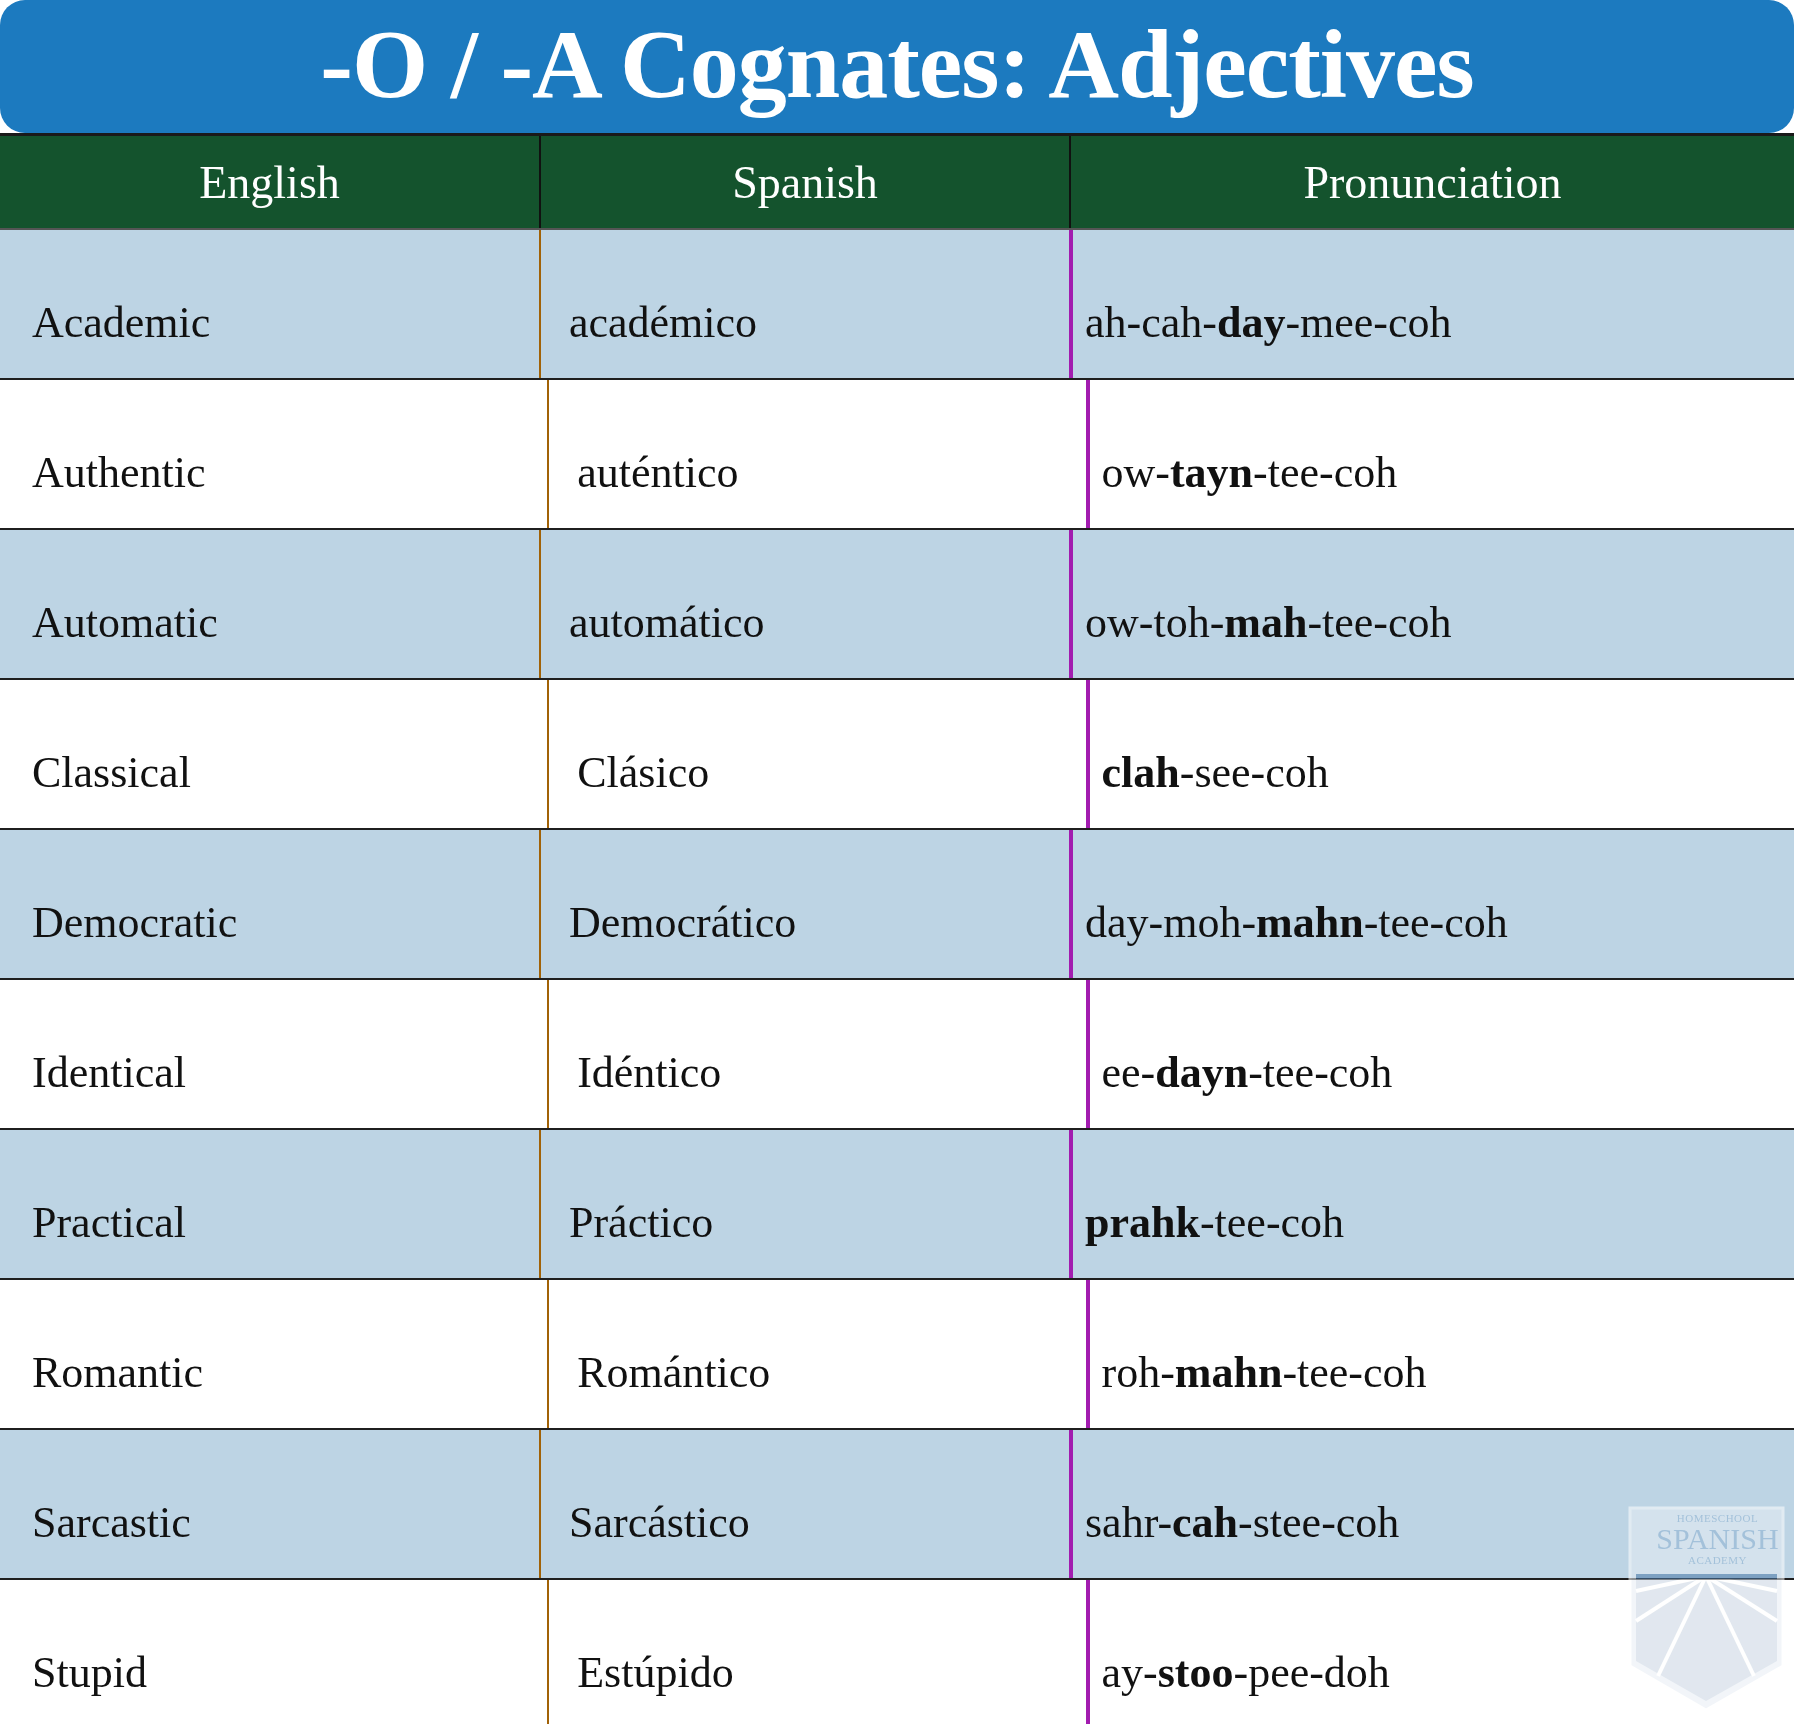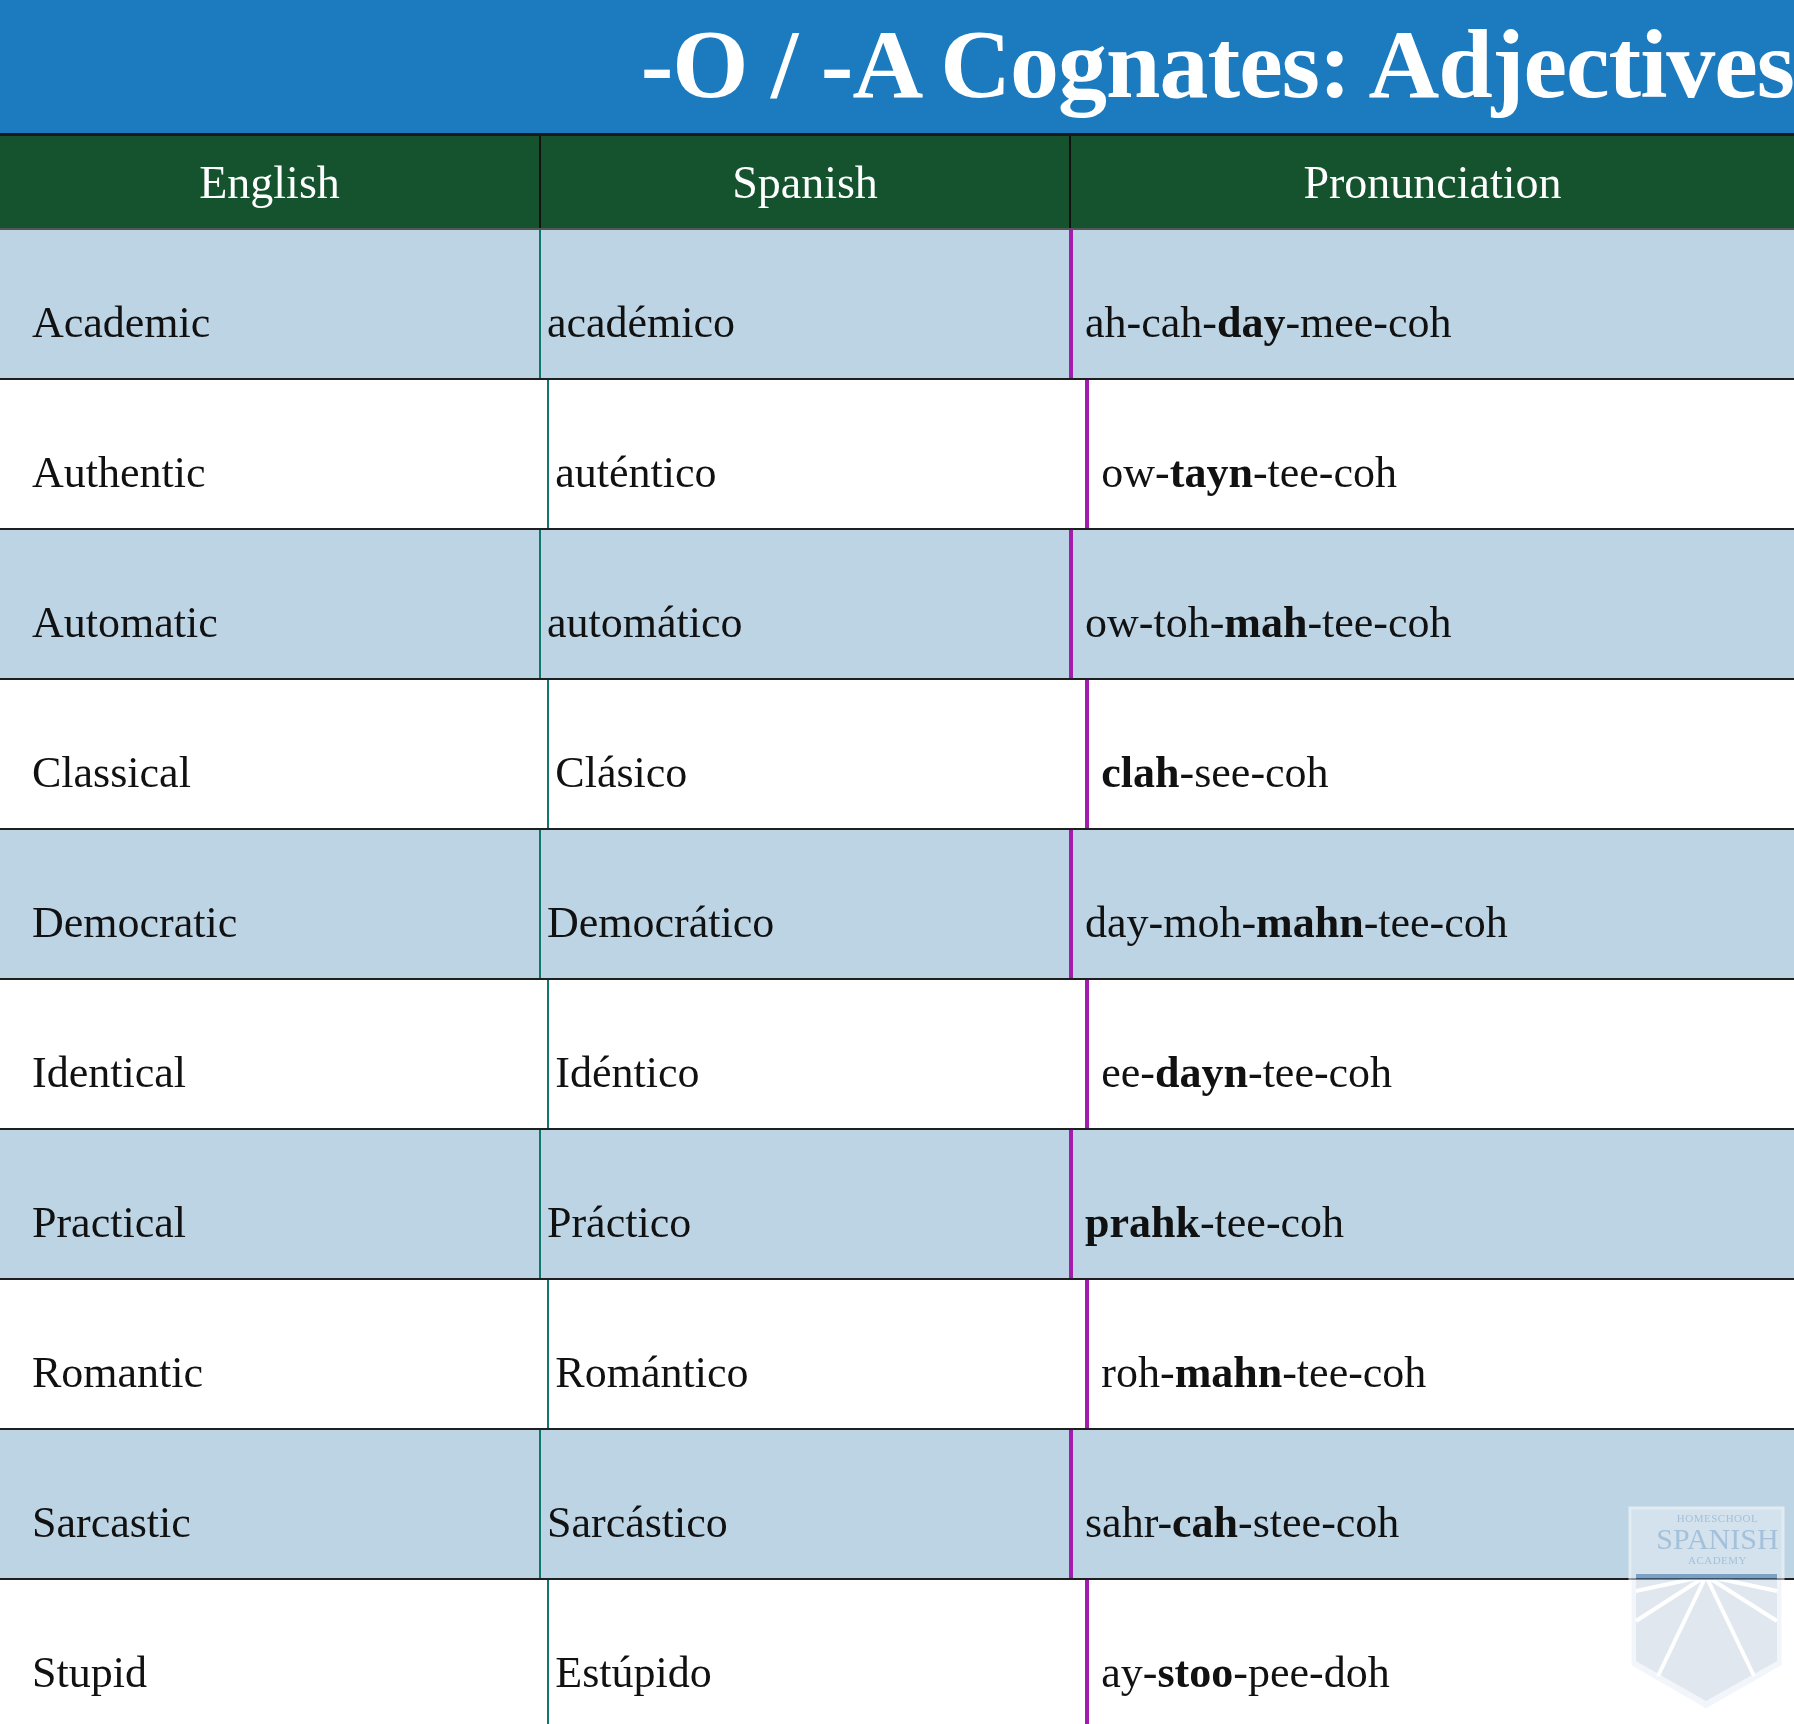--- a/index.html
+++ b/index.html
@@ -4,21 +4,21 @@
 <style>
   html, body { margin:0; padding:0; }
   body {
     width:1794px; height:1724px; overflow:hidden; position:relative;
     background:#ffffff;
     font-family:"Liberation Serif", "DejaVu Serif", serif;
   }
   .title-band {
     position:absolute; left:0; top:0; width:1794px; height:133px;
     background:#1c7abf;
-    display:flex; align-items:center; justify-content:flex-end;
+    display:flex; align-items:center; justify-content:center;border-radius:25px;
   }
   .title {
     color:#ffffff; font-size:98px; font-weight:700; letter-spacing:-1px;
     line-height:1; margin-top:-6px;
     font-family:"Liberation Serif", "DejaVu Serif", serif;
   }
   .table {
     position:absolute; left:0; top:133px; width:1794px;
     border-top:3px solid #1a1a1a;
   }
@@ -34,21 +34,21 @@
     display:flex; height:150px; box-sizing:border-box;
     border-bottom:2px solid #1f1f1f;
   }
   .row.shaded { background:#bdd4e4; }
   .row.plain { background:#ffffff;gap:20px; }
   .cell {
     display:flex; align-items:flex-end; box-sizing:border-box;
     font-size:44px; color:#111111; padding-bottom:30px;
   }
   .c1 { width:539px; padding-left:32px; }
-  .c2 { width:530px; padding-left:6px; border-left:2px solid #0f766e; }
+  .c2 { width:530px; padding-left:28px; border-left:2px solid #a16207; }
   .c3 { width:725px; padding-left:12px; border-left:4px solid #a21caf; }
   .hcell.c1 { padding-left:0; }
   .hcell.c2, .hcell.c3 { padding-left:0; border-left:2px solid #111; }
   .cell b { font-weight:700; }
   .watermark {
     position:absolute; left:1628px; top:1506px; width:157px; height:206px;
     opacity:0.55; pointer-events:none;
   }
   .wm-text {
     position:absolute; left:0; top:0; width:179px; text-align:center;

